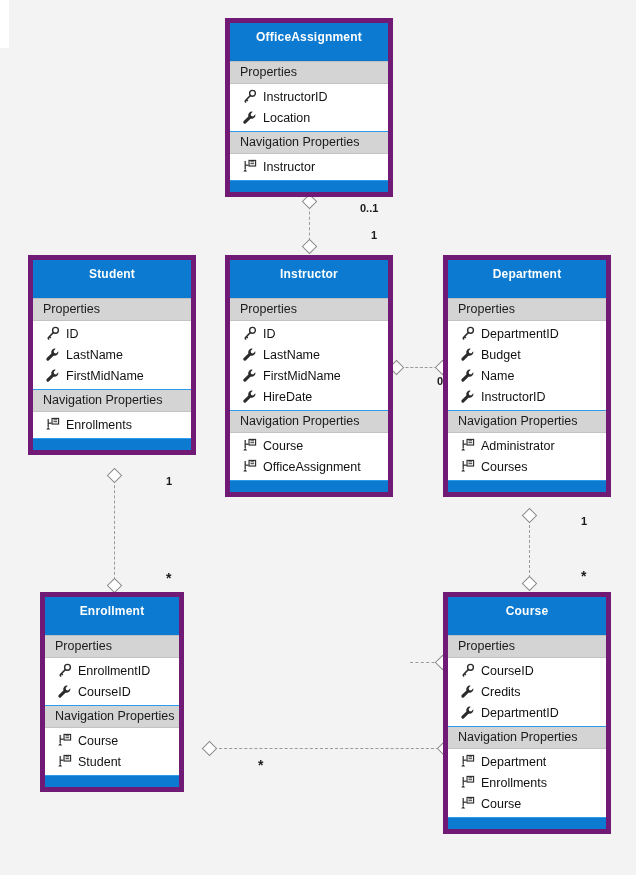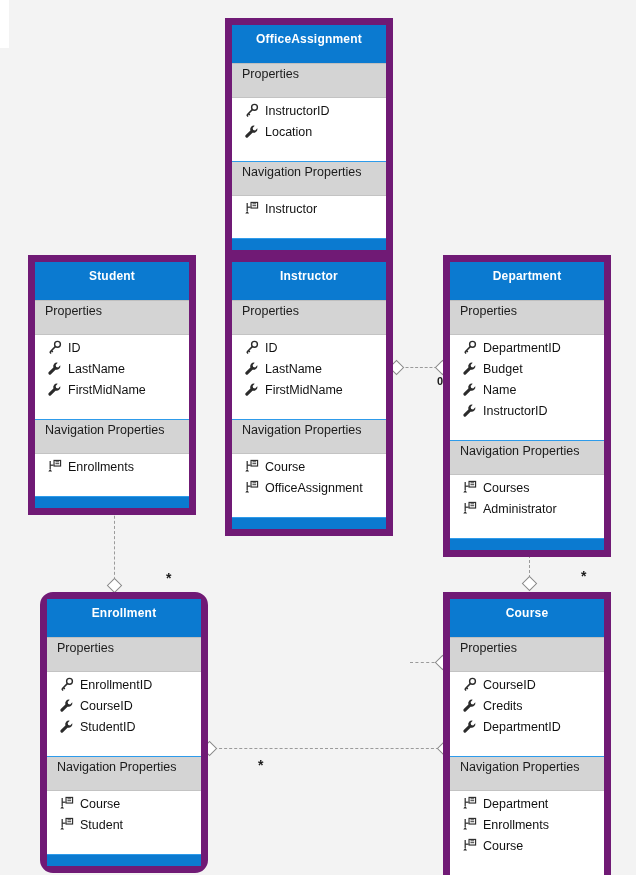--- a/index.html
+++ b/index.html
@@ -11,46 +11,46 @@
   }
   #canvas{position:relative;width:636px;height:875px;background:#f3f3f3;}
 
   
   .left-strip{position:absolute;left:0;top:0;width:9px;height:48px;background:#ffffff;}
 
   
   .entity{
     position:absolute;
     background:#f97316;
-    border:7px solid #701a75;
+    border:5px solid #701a75;
     box-sizing:border-box;
     box-shadow:0 0 0 0 rgba(0,0,0,0);
   }
   .entity .hdr{
     background:#0b7ad0;
     color:#ffffff;
     font-size:12px;
     font-weight:bold;
     text-align:center;
     letter-spacing:.2px;
     padding-top:7px;
     height:30px;
     box-sizing:border-box;
   }
   .entity .hdr-fill{background:#0b7ad0;height:8px;}
   .entity .section{
     background:#d4d4d4;
     color:#1b1b1b;
     font-size:12.5px;
-    padding:3px 0 16px 10px;
+    padding:3px 0 4px 10px;
     border-top:1px solid #2e9bea;
     border-bottom:1px solid #c3c3c3;
   }
   .entity .section.first{border-top:1px solid #bfbfbf;}
-  .entity .rows{background:#ffffff;padding:2px 0 19px 0;}
+  .entity .rows{background:#ffffff;padding:2px 0 3px 0;}
   .entity .row{
     display:flex;align-items:center;
     font-size:12.5px;color:#111111;
     height:21px;padding-left:12px;
   }
   .entity .row .label{margin-left:6px;white-space:nowrap;}
   .entity .footer{background:#0b7ad0;height:11px;border-top:1px solid #2e9bea;}
 
   
   .ico{width:15px;height:15px;flex:0 0 15px;display:block;}
@@ -228,20 +228,26 @@
             <path d="M11.4 1.8a4 4 0 0 0-4.6 5.1L1.9 11.8a1.6 1.6 0 1 0 2.3 2.3l4.9-4.9a4 4 0 0 0 5.1-4.6l-2.3 2.3-2.1-.6-.6-2.1z" fill="#2b2b2b"></path>
           </svg>
         <span class="label">LastName</span>
       </div>
       <div class="row">
         <svg class="ico" viewBox="0 0 16 16">
             <path d="M11.4 1.8a4 4 0 0 0-4.6 5.1L1.9 11.8a1.6 1.6 0 1 0 2.3 2.3l4.9-4.9a4 4 0 0 0 5.1-4.6l-2.3 2.3-2.1-.6-.6-2.1z" fill="#2b2b2b"></path>
           </svg>
         <span class="label">FirstMidName</span>
       </div>
+      <div class="row">
+        <svg class="ico" viewBox="0 0 16 16">
+            <path d="M11.4 1.8a4 4 0 0 0-4.6 5.1L1.9 11.8a1.6 1.6 0 1 0 2.3 2.3l4.9-4.9a4 4 0 0 0 5.1-4.6l-2.3 2.3-2.1-.6-.6-2.1z" fill="#2b2b2b"></path>
+          </svg>
+        <span class="label">HireDate</span>
+      </div>
     </div>
     <div class="section">Navigation Properties</div>
     <div class="rows">
       <div class="row">
         <svg class="ico" viewBox="0 0 16 16">
             <rect x="7.5" y="1.5" width="7" height="6" fill="none" stroke="#2b2b2b" stroke-width="1.2"></rect>
             <path d="M9 3h4M9 5h4" stroke="#2b2b2b" stroke-width="1"></path>
             <path d="M3.4 2.2v8.4" stroke="#2b2b2b" stroke-width="1.3" fill="none"></path>
             <path d="M3.4 10.6l-2 2.6h4z" fill="#2b2b2b"></path>
             <path d="M3.4 6.6h3.6" stroke="#2b2b2b" stroke-width="1.3"></path>
@@ -297,60 +303,54 @@
     <div class="section">Navigation Properties</div>
     <div class="rows">
       <div class="row">
         <svg class="ico" viewBox="0 0 16 16">
             <rect x="7.5" y="1.5" width="7" height="6" fill="none" stroke="#2b2b2b" stroke-width="1.2"></rect>
             <path d="M9 3h4M9 5h4" stroke="#2b2b2b" stroke-width="1"></path>
             <path d="M3.4 2.2v8.4" stroke="#2b2b2b" stroke-width="1.3" fill="none"></path>
             <path d="M3.4 10.6l-2 2.6h4z" fill="#2b2b2b"></path>
             <path d="M3.4 6.6h3.6" stroke="#2b2b2b" stroke-width="1.3"></path>
           </svg>
+        <span class="label">Administrator</span>
+      </div>
+      <div class="row">
+        <svg class="ico" viewBox="0 0 16 16">
+            <rect x="7.5" y="1.5" width="7" height="6" fill="none" stroke="#2b2b2b" stroke-width="1.2"></rect>
+            <path d="M9 3h4M9 5h4" stroke="#2b2b2b" stroke-width="1"></path>
+            <path d="M3.4 2.2v8.4" stroke="#2b2b2b" stroke-width="1.3" fill="none"></path>
+            <path d="M3.4 10.6l-2 2.6h4z" fill="#2b2b2b"></path>
+            <path d="M3.4 6.6h3.6" stroke="#2b2b2b" stroke-width="1.3"></path>
+          </svg>
         <span class="label">Courses</span>
       </div>
-      <div class="row">
-        <svg class="ico" viewBox="0 0 16 16">
-            <rect x="7.5" y="1.5" width="7" height="6" fill="none" stroke="#2b2b2b" stroke-width="1.2"></rect>
-            <path d="M9 3h4M9 5h4" stroke="#2b2b2b" stroke-width="1"></path>
-            <path d="M3.4 2.2v8.4" stroke="#2b2b2b" stroke-width="1.3" fill="none"></path>
-            <path d="M3.4 10.6l-2 2.6h4z" fill="#2b2b2b"></path>
-            <path d="M3.4 6.6h3.6" stroke="#2b2b2b" stroke-width="1.3"></path>
-          </svg>
-        <span class="label">Administrator</span>
-      </div>
-    </div>
-    <div class="footer"></div>
-  </div>
-
-  <div class="entity" style="left:40px;top:592px;width:168px;border-radius:13px;">
+    </div>
+    <div class="footer"></div>
+  </div>
+
+  <div class="entity" style="left:40px;top:592px;width:144px;">
     <div class="hdr">Enrollment</div>
     <div class="hdr-fill"></div>
     <div class="section first">Properties</div>
     <div class="rows">
       <div class="row">
         <svg class="ico" viewBox="0 0 16 16">
             <circle cx="11.2" cy="4.6" r="3.1" fill="none" stroke="#2b2b2b" stroke-width="1.5"></circle>
             <path d="M9.1 6.8 L3.2 12.7" stroke="#2b2b2b" stroke-width="1.6" fill="none"></path>
             <path d="M4.6 11.3 L6.2 12.9 M3.0 12.9 L4.4 14.3" stroke="#2b2b2b" stroke-width="1.6" fill="none"></path>
           </svg>
         <span class="label">EnrollmentID</span>
       </div>
       <div class="row">
         <svg class="ico" viewBox="0 0 16 16">
             <path d="M11.4 1.8a4 4 0 0 0-4.6 5.1L1.9 11.8a1.6 1.6 0 1 0 2.3 2.3l4.9-4.9a4 4 0 0 0 5.1-4.6l-2.3 2.3-2.1-.6-.6-2.1z" fill="#2b2b2b"></path>
           </svg>
         <span class="label">CourseID</span>
-      </div>
-      <div class="row">
-        <svg class="ico" viewBox="0 0 16 16">
-            <path d="M11.4 1.8a4 4 0 0 0-4.6 5.1L1.9 11.8a1.6 1.6 0 1 0 2.3 2.3l4.9-4.9a4 4 0 0 0 5.1-4.6l-2.3 2.3-2.1-.6-.6-2.1z" fill="#2b2b2b"></path>
-          </svg>
-        <span class="label">StudentID</span>
       </div>
     </div>
     <div class="section">Navigation Properties</div>
     <div class="rows">
       <div class="row">
         <svg class="ico" viewBox="0 0 16 16">
             <rect x="7.5" y="1.5" width="7" height="6" fill="none" stroke="#2b2b2b" stroke-width="1.2"></rect>
             <path d="M9 3h4M9 5h4" stroke="#2b2b2b" stroke-width="1"></path>
             <path d="M3.4 2.2v8.4" stroke="#2b2b2b" stroke-width="1.3" fill="none"></path>
             <path d="M3.4 10.6l-2 2.6h4z" fill="#2b2b2b"></path>

